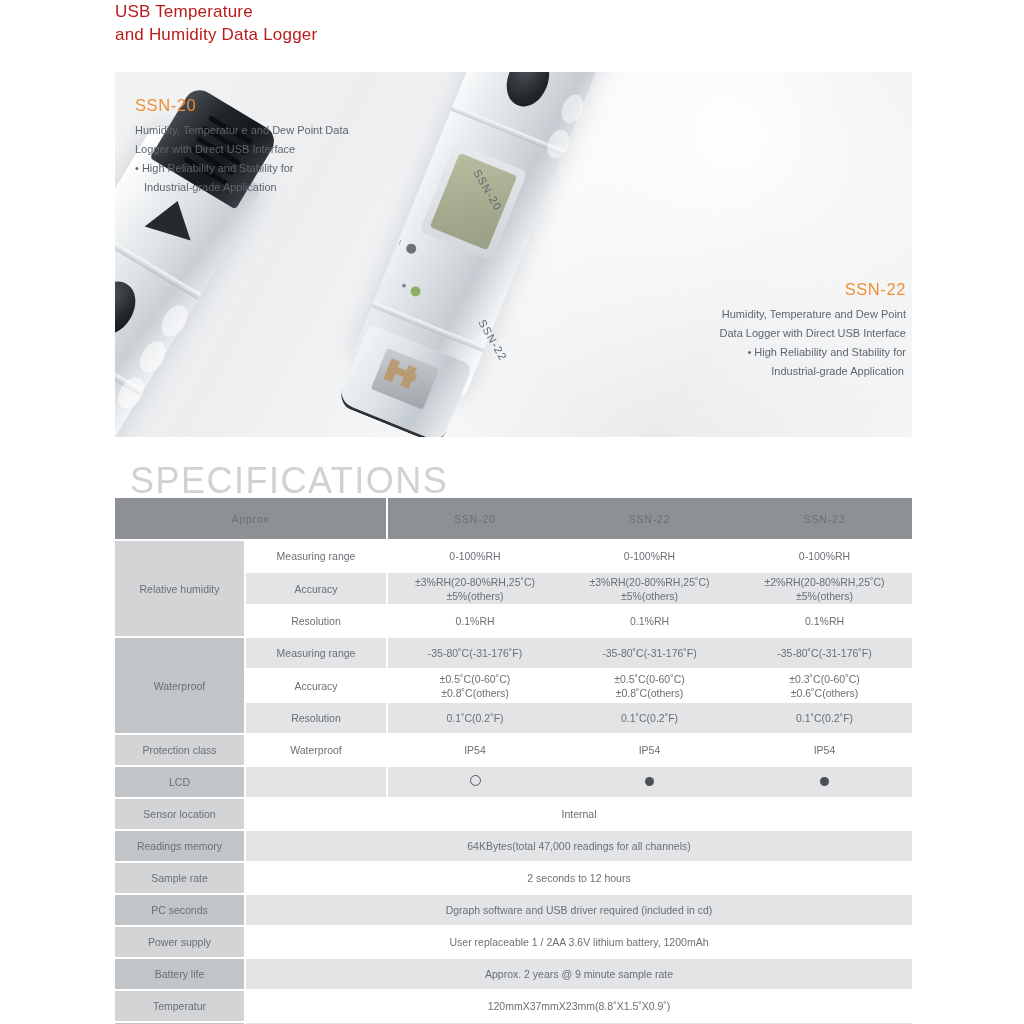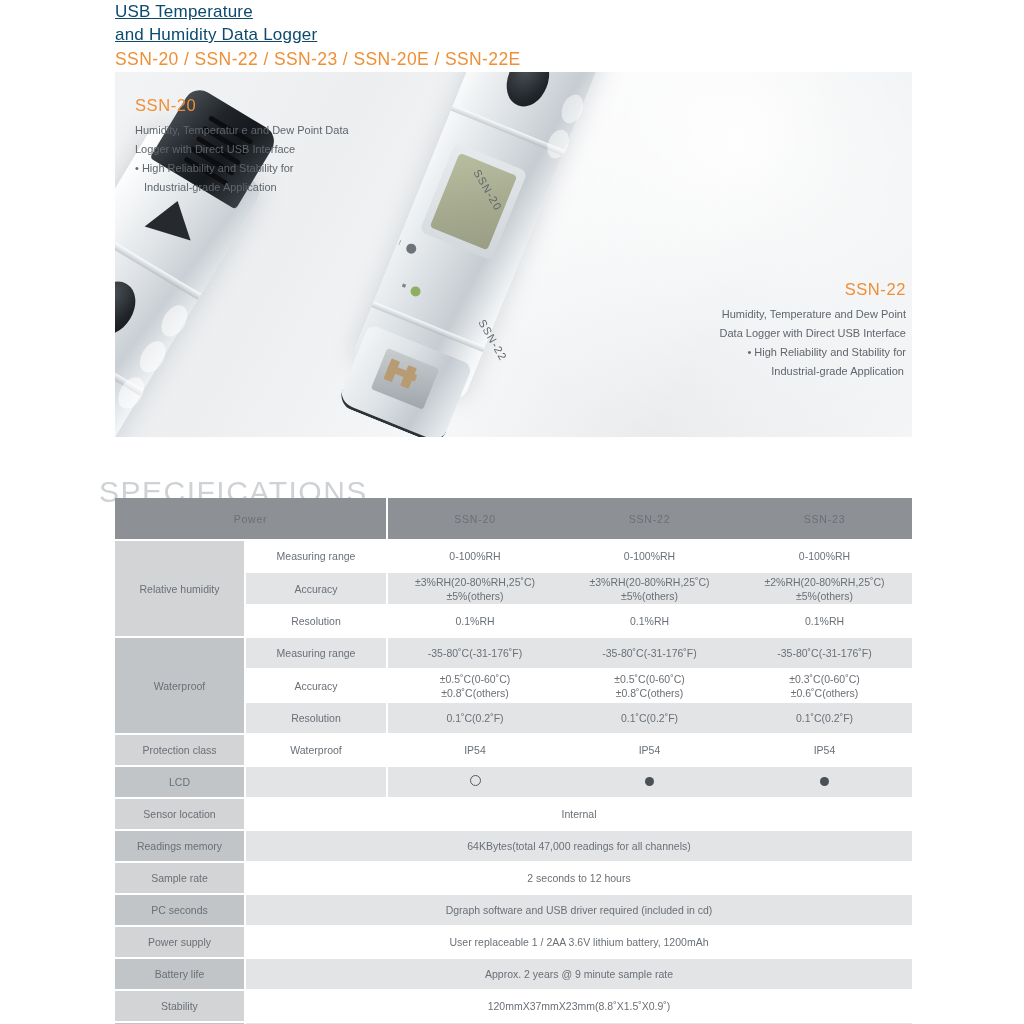--- a/index.html
+++ b/index.html
@@ -5,21 +5,21 @@
   html,body{margin:0;padding:0;}
   body{
     width:1024px;height:1024px;overflow:hidden;background:#ffffff;
     font-family:"Liberation Sans","DejaVu Sans",sans-serif;
     -webkit-font-smoothing:antialiased;
   }
   .page{position:relative;width:1024px;height:1024px;}
 
   
   .header{position:absolute;left:115px;top:0px;width:800px;}
-  .hdr-line{font-size:17px;line-height:23px;color:#0c4a6e;letter-spacing:.2px;text-decoration:underline;}
+  .hdr-line{font-size:17px;line-height:23px;color:#b91c1c;letter-spacing:.2px;}
   .hdr-models{font-size:17.5px;line-height:24px;color:#ef8f35;letter-spacing:.4px;margin-top:1px;}
 
   
   .photo{
     position:absolute;left:115px;top:72px;width:797px;height:365px;
     background:
       radial-gradient(circle at 78% 18%, rgba(255,255,255,.95) 0%, rgba(255,255,255,0) 45%),
       linear-gradient(118deg,#f2f3f4 0%,#eceef0 26%,#f6f7f8 52%,#e9ebed 74%,#f4f5f6 100%);
     overflow:hidden;
   }
@@ -108,23 +108,23 @@
   
   .ptext{position:absolute;color:#5a6066;}
   .ptext .model{font-size:16.5px;color:#ef8f35;letter-spacing:.6px;margin-bottom:6px;}
   .ptext .ln{font-size:11px;line-height:19px;color:#5f666c;white-space:nowrap;}
 
   .blkA{left:20px;top:24px;}
   .blkB{right:6px;top:208px;text-align:right;}
 
   
   .spec-title{
-    position:absolute;left:99px;top:459px;
-    font-size:30px;line-height:44px;letter-spacing:1.5px;
-    color:#cfd2d5;font-weight:400;white-space:nowrap;margin-top:11px;
+    position:absolute;left:130px;top:459px;
+    font-size:36px;line-height:44px;letter-spacing:1.5px;
+    color:#cfd2d5;font-weight:400;white-space:nowrap;
   }
 
   
   table.spec{
     position:absolute;left:115px;top:498px;width:797px;
     border-collapse:collapse;table-layout:fixed;
   }
   table.spec td,table.spec th{
     padding:0;text-align:center;vertical-align:middle;
     font-size:10.5px;color:#6a7076;font-weight:400;line-height:14px;
@@ -148,21 +148,20 @@
   .two-line{font-size:10px;line-height:13px;}
 </style>
 </head>
 <body>
 
 <div class="page">
 
   <div class="header">
     <div class="hdr-line">USB Temperature</div>
     <div class="hdr-line">and Humidity Data Logger</div>
-    <div class="hdr-models">SSN-20 / SSN-22 / SSN-23 / SSN-20E / SSN-22E</div>
   </div>
 
   <div class="photo">
 
     <div class="devA">
       <div class="body"></div>
       <div class="cap">
         <div class="vent" style="top:18px"></div>
         <div class="vent" style="top:30px"></div>
         <div class="vent" style="top:42px"></div>
@@ -225,21 +224,21 @@
     <colgroup>
       <col style="width:130px">
       <col style="width:142px">
       <col style="width:175px">
       <col style="width:175px">
       <col style="width:175px">
     </colgroup>
     <tbody>
 
       <tr class="thead rowsep">
-        <td colspan="2" class="c-model">Power</td>
+        <td colspan="2" class="c-model">Approx</td>
         <td>SSN-20</td>
         <td>SSN-22</td>
         <td>SSN-23</td>
       </tr>
 
       <tr class="rowsep">
         <td rowspan="3" class="grp-l colsep">Relative humidity</td>
         <td class="sub-l colsep h30">Measuring range</td>
         <td class="val-l">0-100%RH</td>
         <td class="val-l">0-100%RH</td>
@@ -330,21 +329,21 @@
       </tr>
       <tr class="rowsep">
         <td class="grp-l colsep h30">Power supply</td>
         <td colspan="4" class="val-l">User replaceable 1 / 2AA 3.6V lithium battery, 1200mAh</td>
       </tr>
       <tr class="rowsep">
         <td class="grp-d colsep h30">Battery life</td>
         <td colspan="4" class="val-d">Approx. 2 years @ 9 minute sample rate</td>
       </tr>
       <tr class="rowsep">
-        <td class="grp-l colsep h30">Stability</td>
+        <td class="grp-l colsep h30">Temperatur</td>
         <td colspan="4" class="val-l">120mmX37mmX23mm(8.8˚X1.5˚X0.9˚)</td>
       </tr>
       <tr>
         <td class="grp-d colsep h31">Case material and weight</td>
         <td colspan="4" class="val-d">ABS: Approx. 67 grams(2.36 oz)</td>
       </tr>
     </tbody>
   </table>
 
 </div>

